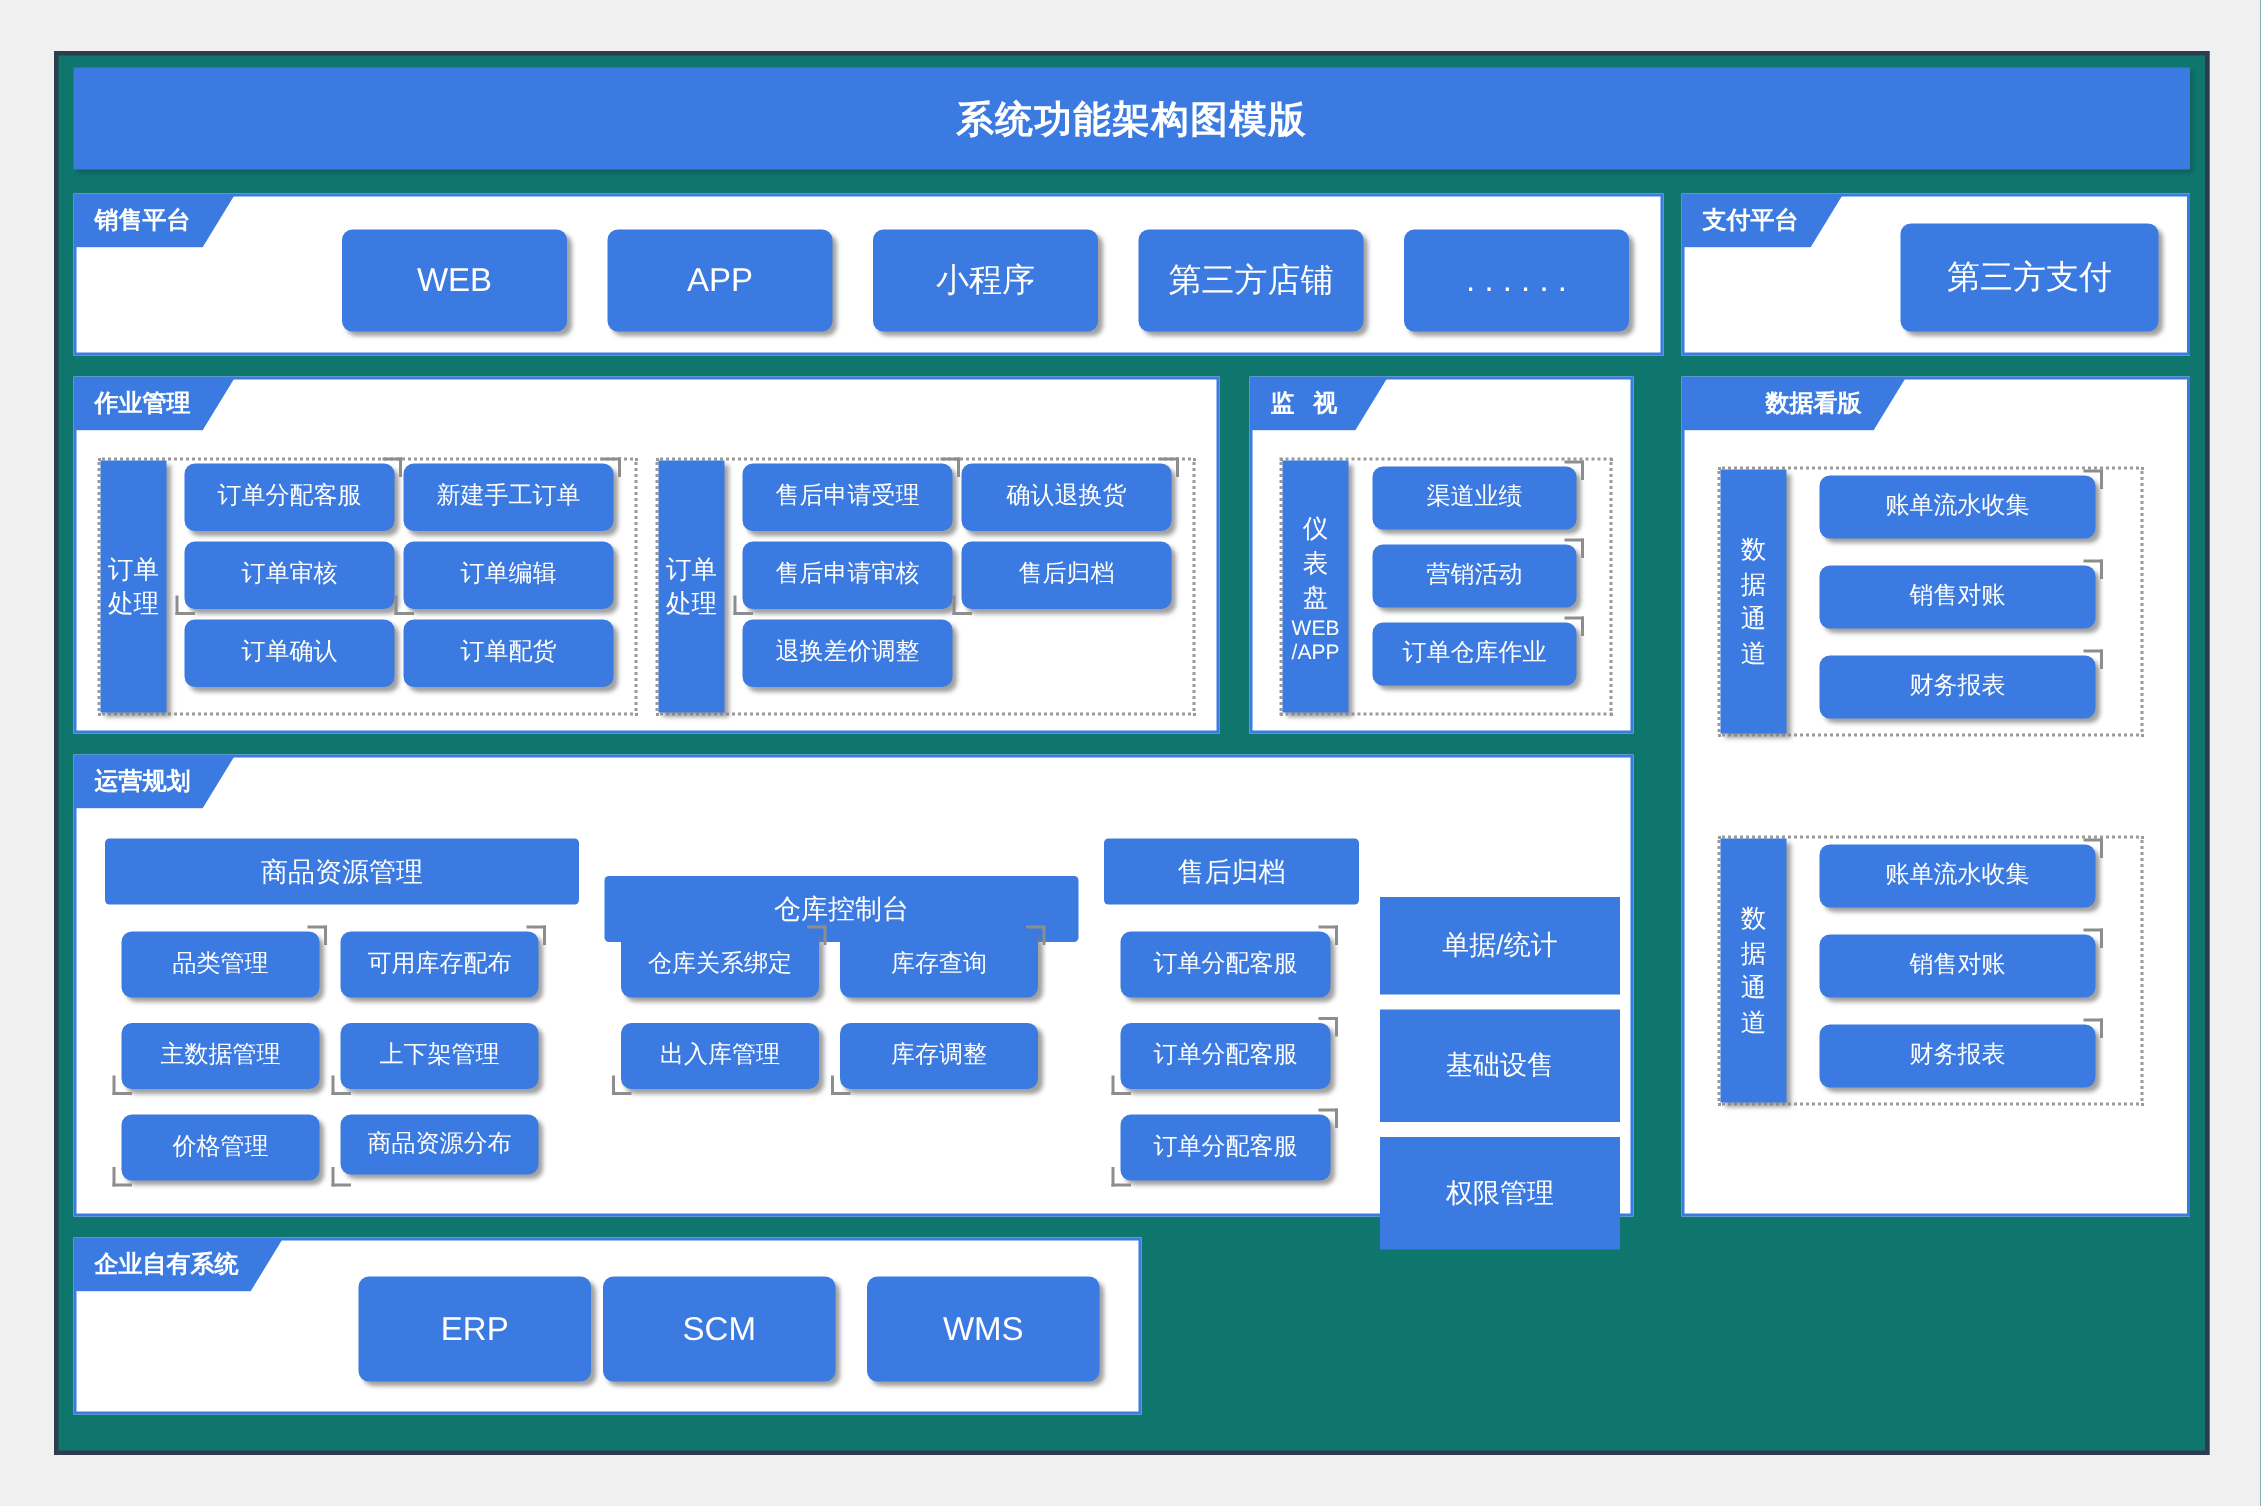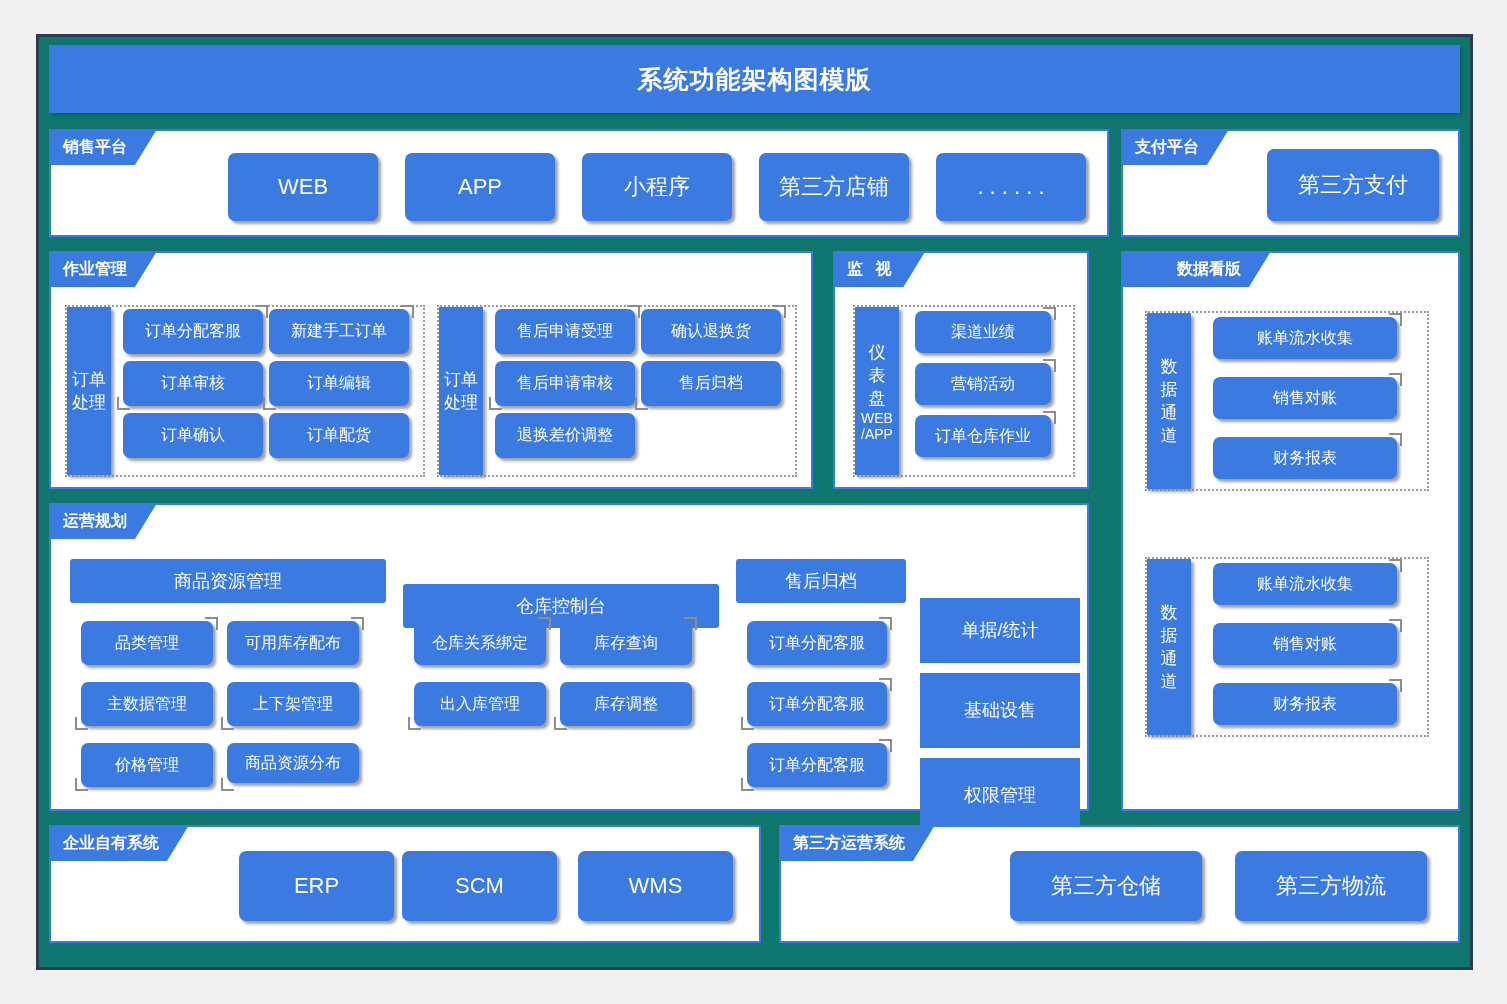--- a/index.html
+++ b/index.html
@@ -237,19 +237,14 @@
     <div class="node f18 sq" style="left:869px;top:253px;width:160px;height:75px;">权限管理</div>
   </div>
 
   <div class="panel" style="left:10px;top:788px;width:712px;height:118px;">
     <div class="tab">企业自有系统</div>
     <div class="node f22" style="left:188px;top:24px;width:155px;height:70px;">ERP</div>
     <div class="node f22" style="left:351px;top:24px;width:155px;height:70px;">SCM</div>
     <div class="node f22" style="left:527px;top:24px;width:155px;height:70px;">WMS</div>
   </div>
 
-  <div class="panel" style="left:740px;top:788px;width:681px;height:118px;">
-    <div class="tab">第三方运营系统</div>
-    <div class="node f22" style="left:229px;top:24px;width:192px;height:70px;">第三方仓储</div>
-    <div class="node f22" style="left:454px;top:24px;width:192px;height:70px;">第三方物流</div>
-  </div>
 
 </div>
 
 </body></html>

